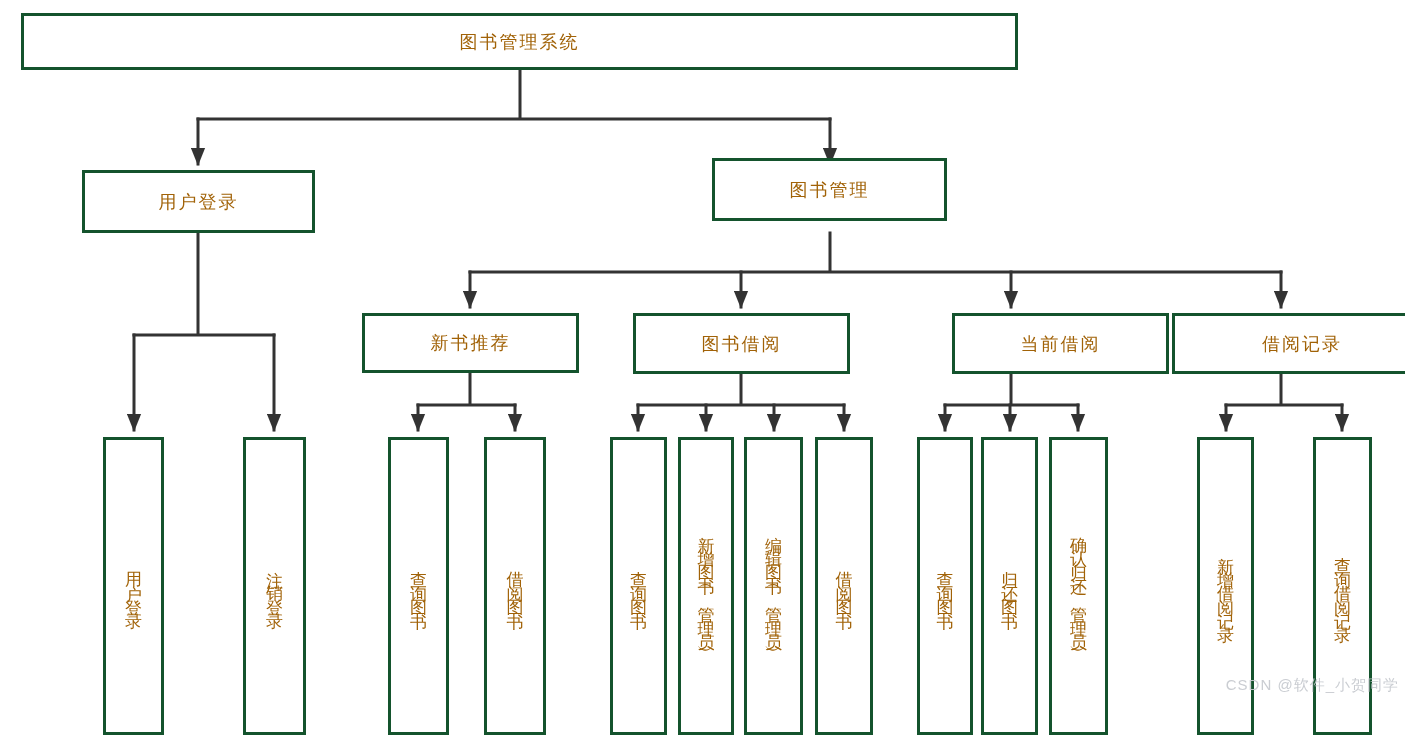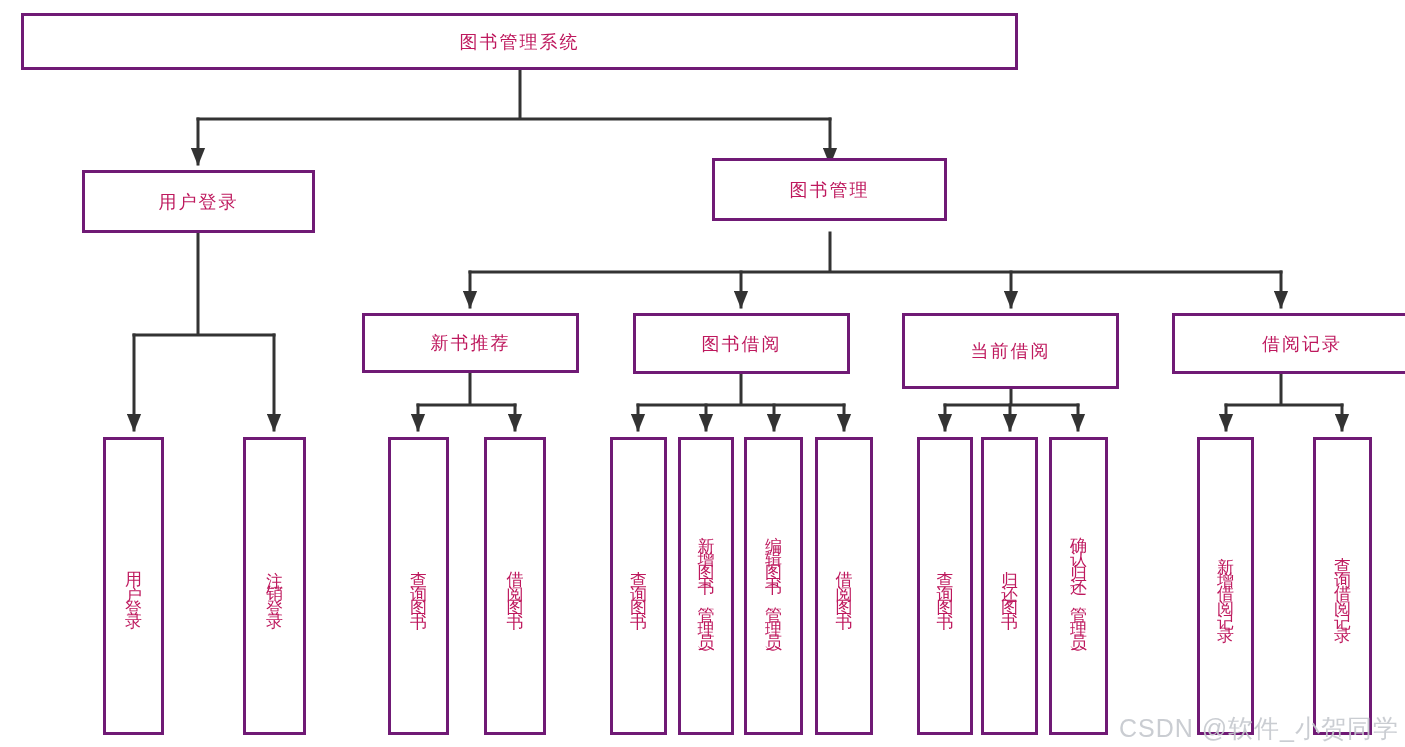--- a/index.html
+++ b/index.html
@@ -8,41 +8,41 @@
     width:1405px;height:747px;
     background:#ffffff;
     font-family:"Liberation Sans", sans-serif;
     overflow:hidden;
   }
   .connectors{position:absolute;left:0;top:0;z-index:1;}
   .node{
     position:absolute;
     box-sizing:border-box;
     background:#ffffff;
-    border:3px solid #701a75;
-    color:#be185d;
+    border:3px solid #14532d;
+    color:#a16207;
     display:flex;
     align-items:center;
     justify-content:center;
     z-index:2;
   }
   .node.h{font-size:18px;letter-spacing:2px;white-space:nowrap;}
   .node.v{
     writing-mode:vertical-rl;
     text-orientation:mixed;
     font-size:17px;
     letter-spacing:14px;
     line-height:1;
   }
   .watermark{
     position:absolute;
     right:6px;
-    top:712px;
+    top:676px;
     z-index:3;
-    font-size:25px;
+    font-size:15px;
     color:rgba(198,201,206,0.92);
     letter-spacing:1px;
     white-space:nowrap;
     font-family:"Liberation Sans", sans-serif;
     margin-left:44px;
   }
 </style>
 </head>
 <body>
 
@@ -105,21 +105,21 @@
     </g>
   </svg>
 
   <div class="node h" style="left:21px;top:13px;width:997px;height:57px;">图书管理系统</div>
 
   <div class="node h" style="left:82px;top:170px;width:233px;height:63px;">用户登录</div>
   <div class="node h" style="left:712px;top:158px;width:235px;height:63px;">图书管理</div>
 
   <div class="node h" style="left:362px;top:313px;width:217px;height:60px;">新书推荐</div>
   <div class="node h" style="left:633px;top:313px;width:217px;height:61px;">图书借阅</div>
-  <div class="node h" style="left:902px;top:313px;width:217px;height:76px;">当前借阅</div>
+  <div class="node h" style="left:952px;top:313px;width:217px;height:61px;">当前借阅</div>
   <div class="node h" style="left:1172px;top:313px;width:260px;height:61px;">借阅记录</div>
 
   <div class="node v" style="left:103px;top:437px;width:61px;height:298px;">用户登录</div>
   <div class="node v" style="left:243px;top:437px;width:63px;height:298px;">注销登录</div>
 
   <div class="node v" style="left:388px;top:437px;width:61px;height:298px;">查询图书</div>
   <div class="node v" style="left:484px;top:437px;width:62px;height:298px;">借阅图书</div>
 
   <div class="node v" style="left:610px;top:437px;width:57px;height:298px;">查询图书</div>
   <div class="node v" style="left:678px;top:437px;width:56px;height:298px;">新增图书（管理员）</div>

